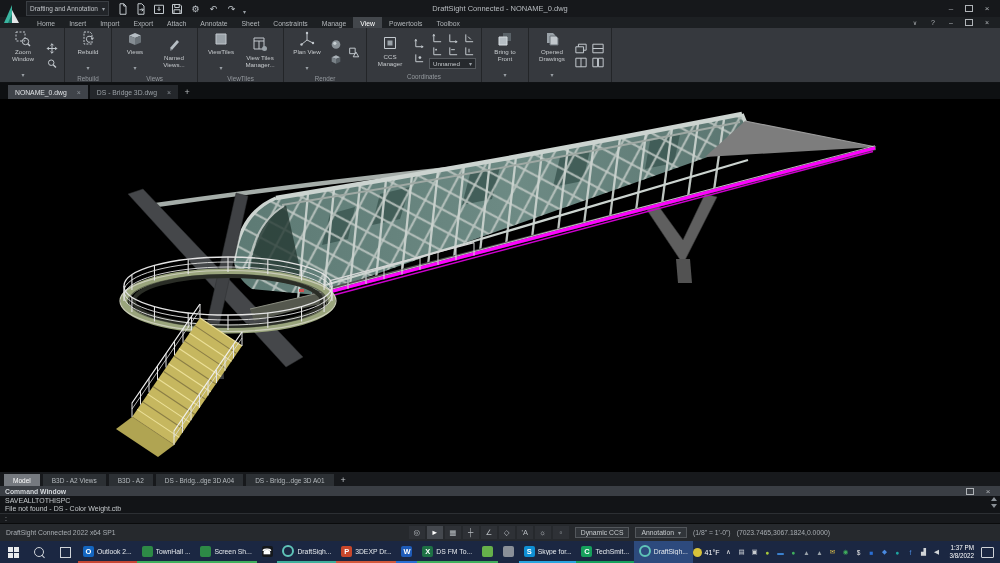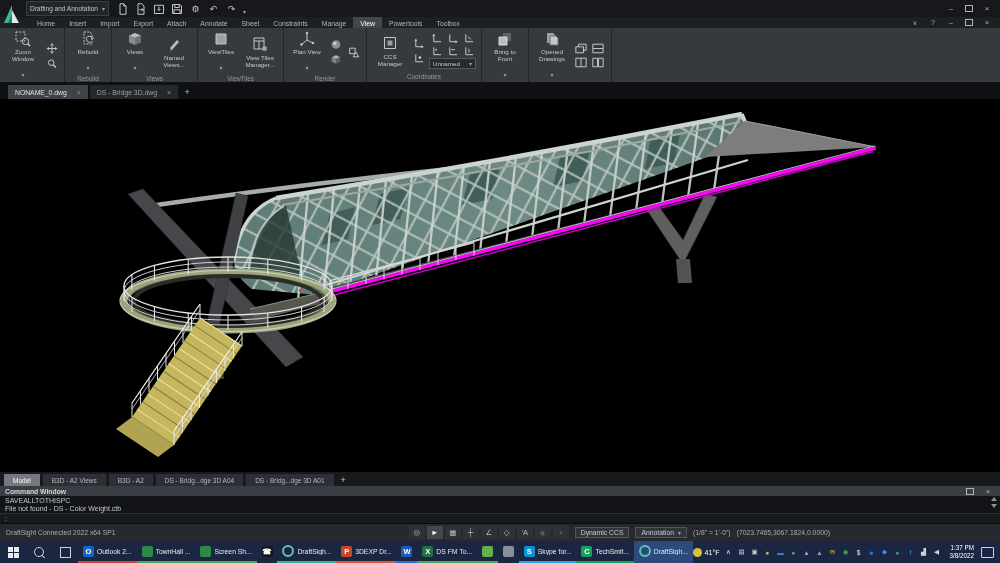--- a/index.html
+++ b/index.html
@@ -141,20 +141,21 @@
             <path d="M2 2 H12 L14 4 V14 H2 Z" fill="none" stroke="#c2c8cd"></path>
             <rect x="4" y="9" width="8" height="5" fill="none" stroke="#c2c8cd"></rect>
             <rect x="5" y="2" width="6" height="4" fill="none" stroke="#c2c8cd"></rect>
           </svg>
         </span>
       <span class="qi">⚙</span>
       <span class="qi">↶</span>
       <span class="qi">↷</span>
       <span class="caret"></span>
     </div>
+    <span class="wtitle">DraftSight Connected - NONAME_0.dwg</span>
     <div class="winctl">
       <span class="wc wc-min"></span>
       <span class="wc">
           <span class="boxg"></span>
         </span>
       <span class="wc wc-close"></span>
     </div>
   </div>
 
   <div class="menubar">

